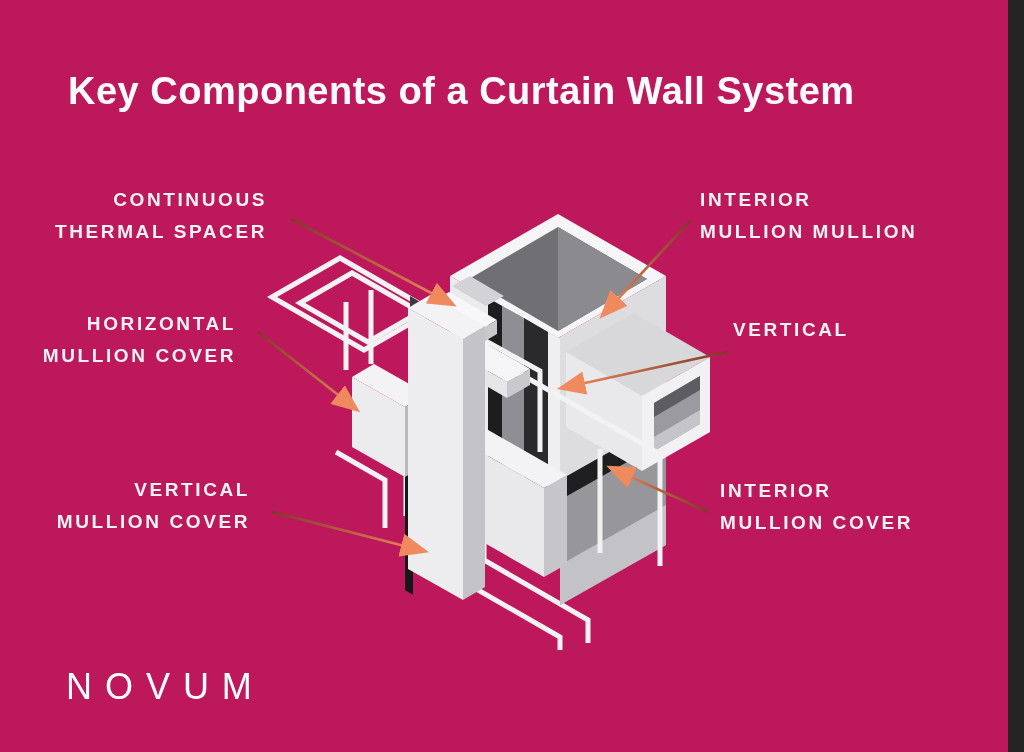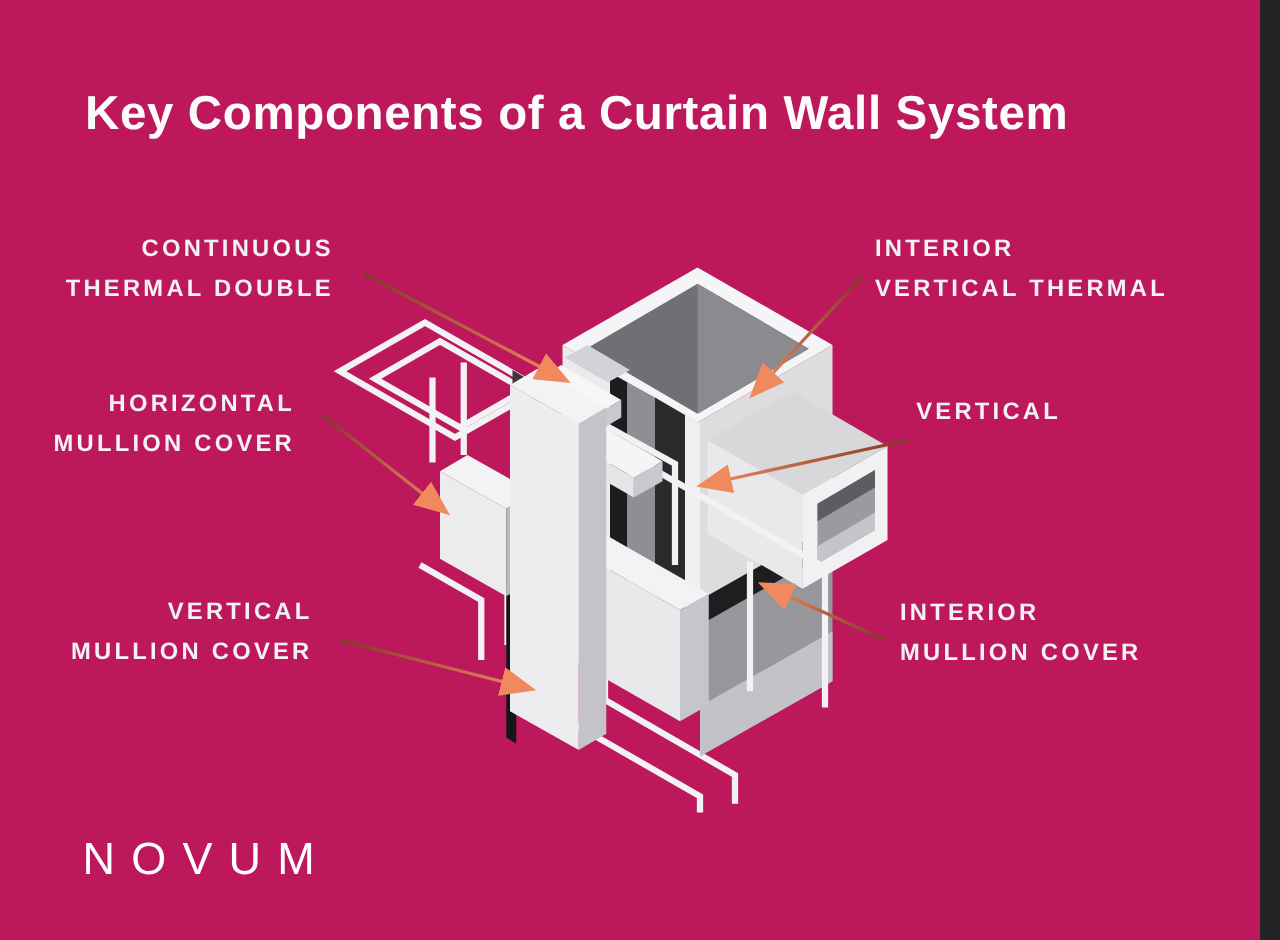--- a/index.html
+++ b/index.html
@@ -138,33 +138,33 @@
       <path class="arrow" stroke="url(#g2)" marker-end="url(#ah)" d="M258,332 L356,409"></path>
       <path class="arrow" stroke="url(#g3)" marker-end="url(#ah)" d="M272,512 L424,551"></path>
       <path class="arrow" stroke="url(#g4)" marker-end="url(#ah)" d="M690,221 L603,315"></path>
       <path class="arrow" stroke="url(#g5)" marker-end="url(#ah)" d="M727,352 L562,388"></path>
       <path class="arrow" stroke="url(#g6)" marker-end="url(#ah)" d="M708,512 L611,468"></path>
     </g>
   </svg>
 
   <div class="lbl right-align" style="right:741px;top:184px;">
     <span>CONTINUOUS</span>
-    <span>THERMAL DOUBLE</span>
+    <span>THERMAL SPACER</span>
   </div>
   <div class="lbl right-align" style="right:772px;top:292px;margin-top:16px;">
     <span>HORIZONTAL</span>
     <span>MULLION COVER</span>
   </div>
   <div class="lbl right-align" style="right:758px;top:474px;text-align:right;">
     <span>VERTICAL</span>
     <span>MULLION COVER</span>
   </div>
   <div class="lbl" style="left:700px;top:184px;">
     <span>INTERIOR</span>
-    <span>VERTICAL THERMAL</span>
+    <span>MULLION MULLION</span>
   </div>
   <div class="lbl" style="left:733px;top:314px;">
     <span>VERTICAL</span>
   </div>
   <div class="lbl" style="left:720px;top:475px;">
     <span>INTERIOR</span>
     <span>MULLION COVER</span>
   </div>
 
   <div class="brand">NOVUM</div>

